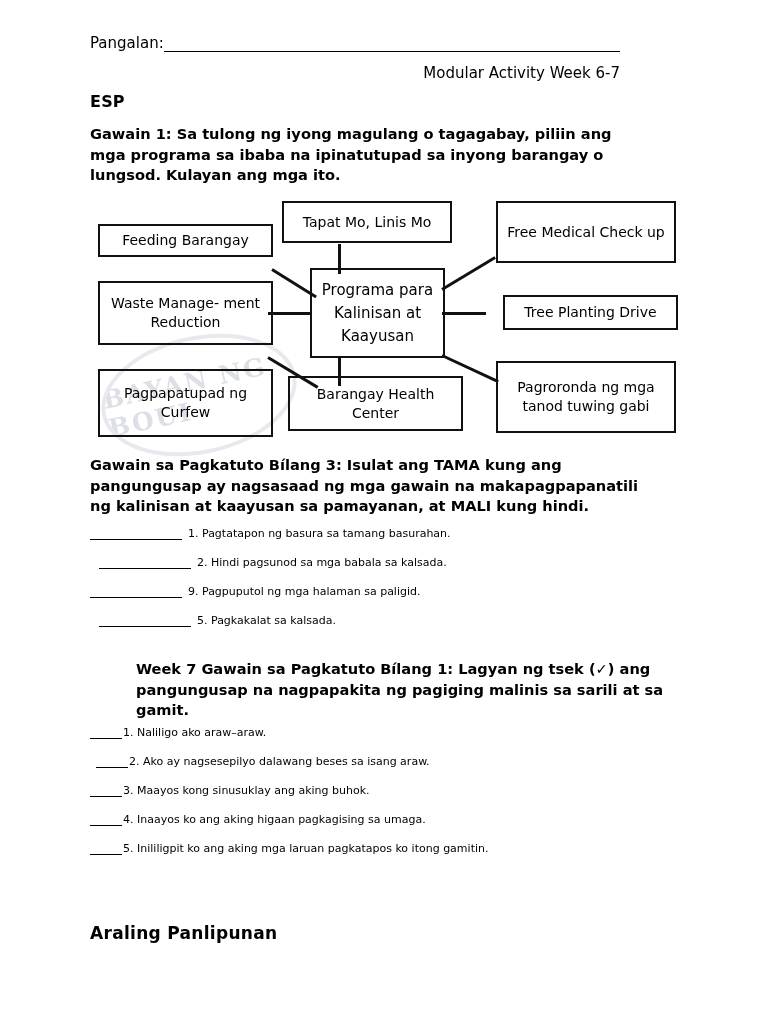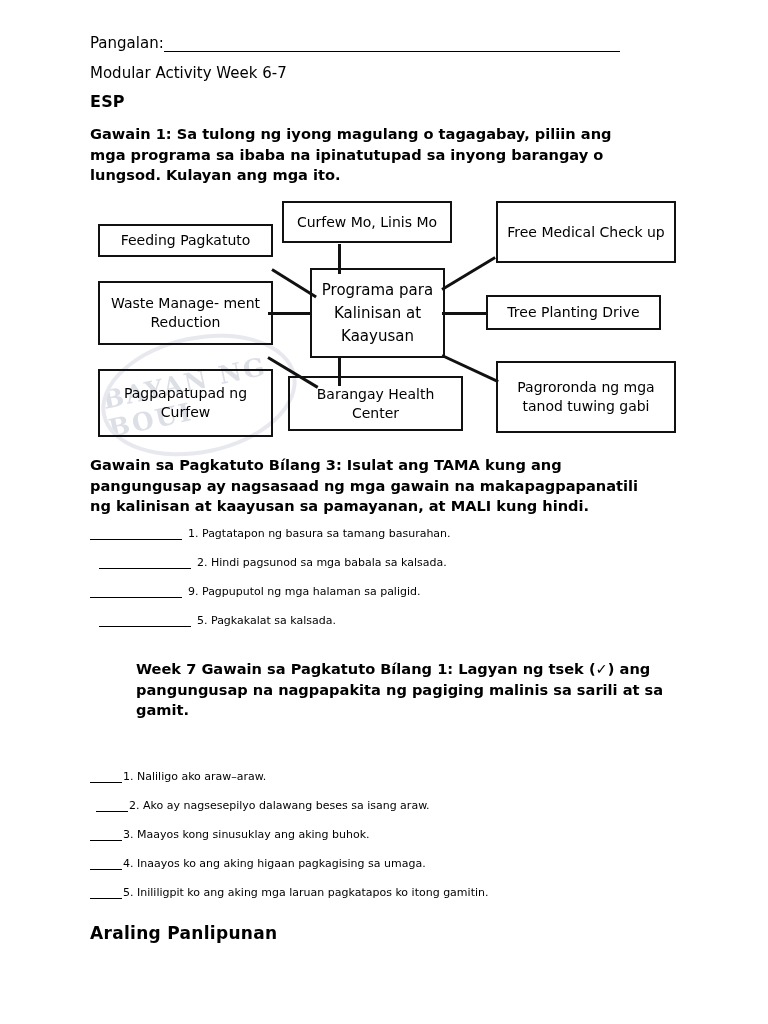--- a/index.html
+++ b/index.html
@@ -39,21 +39,21 @@
   .name-rule {
     flex: 1;
     border-bottom: 1.6px solid #000;
     height: 15px;
   }
   .subtitle {
     position: absolute;
     left: 90px;
     top: 64px;
     width: 530px;
-    text-align: left;
+    text-align: right;
     font-size: 15px;
   }
   .h-esp {
     position: absolute;
     left: 90px;
     top: 92px;
     font-size: 16px;
     font-weight: bold;
     letter-spacing: .2px;
     text-align: right;
@@ -122,21 +122,21 @@
   
   #instr3 { top: 455px; }
   #instr7 { top: 659px; margin-left: 46px; }
 
   .item-list {
     position: absolute;
     left: 90px;
     width: 580px;
   }
   #list3 { top: 519px; }
-  #list7 { top: 762px; }
+  #list7 { top: 718px; }
 
   .q-row {
     font-size: 11px;
     line-height: 29px;
     white-space: nowrap;
   }
   .q-row .blank {
     display: inline-block;
     border-bottom: 1.3px solid #000;
     vertical-align: -3px;
@@ -180,40 +180,40 @@
     <div class="connector" style="left:182px; top:72px;  width:52px;  height:3px; transform: rotate(32deg);"></div>
     <div class="connector" style="left:248px; top:48px;  width:3px;  height:30px;"></div>
     <div class="connector" style="left:352px; top:92px;  width:62px; height:3px; transform: rotate(-31deg);"></div>
     <div class="connector" style="left:178px; top:116px; width:44px; height:3px;"></div>
     <div class="connector" style="left:352px; top:116px; width:44px; height:3px;"></div>
     <div class="connector" style="left:178px; top:160px; width:58px; height:3px; transform: rotate(31deg);"></div>
     <div class="connector" style="left:248px; top:160px; width:3px;  height:30px;"></div>
     <div class="connector" style="left:352px; top:158px; width:62px; height:3px; transform: rotate(25deg);"></div>
 
     <div class="node" style="left:8px; top:28px; width:175px; height:33px;">
-      <span>Feeding Pagkatuto</span>
+      <span>Feeding Barangay</span>
     </div>
 
     <div class="node" style="left:192px; top:5px; width:170px; height:42px;">
-      <span>Curfew Mo, Linis Mo</span>
+      <span>Tapat Mo, Linis Mo</span>
     </div>
 
     <div class="node" style="left:406px; top:5px; width:180px; height:62px;">
       <span>Free Medical Check up</span>
     </div>
 
     <div class="node" style="left:8px; top:85px; width:175px; height:64px;">
       <span>Waste Manage- ment Reduction</span>
     </div>
 
     <div class="node center" style="left:220px; top:72px; width:135px; height:90px;">
       <span>Programa para Kalinisan at Kaayusan</span>
     </div>
 
-    <div class="node" style="left:396px; top:99px; width:175px; height:35px;justify-content:center;">
+    <div class="node" style="left:413px; top:99px; width:175px; height:35px;justify-content:center;">
       <span>Tree Planting Drive</span>
     </div>
 
     <div class="node" style="left:8px; top:173px; width:175px; height:68px;">
       <span>Pagpapatupad ng Curfew</span>
     </div>
 
     <div class="node" style="left:198px; top:180px; width:175px; height:55px;">
       <span>Barangay Health Center</span>
     </div>

